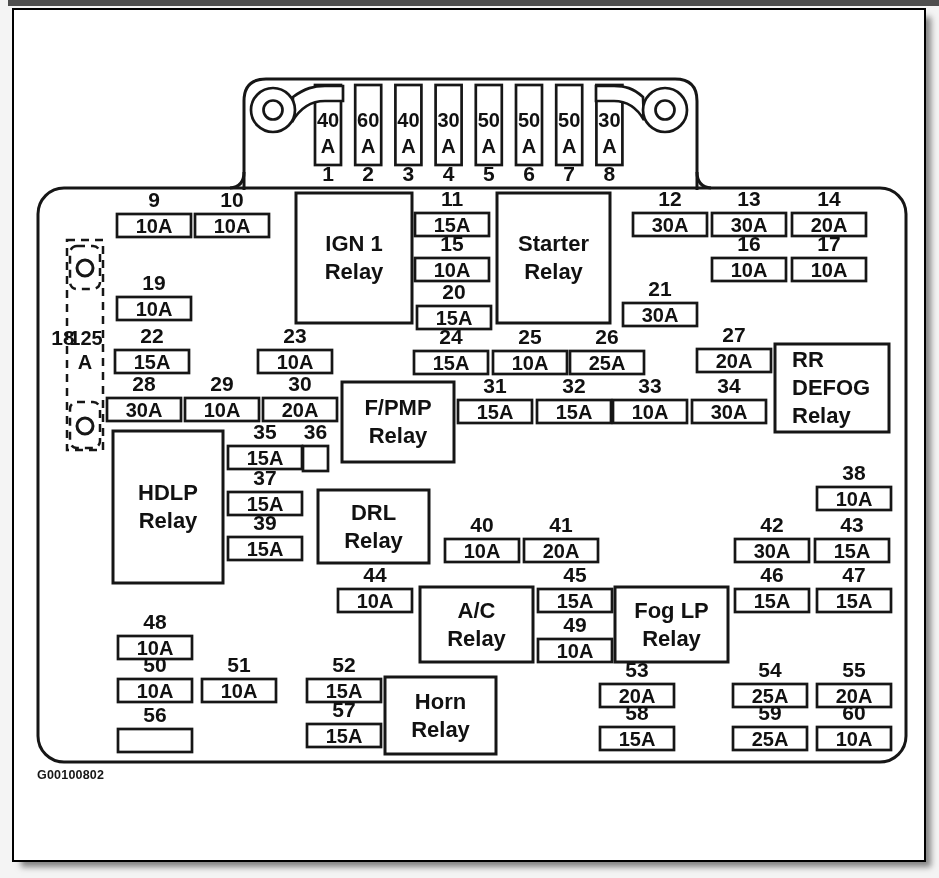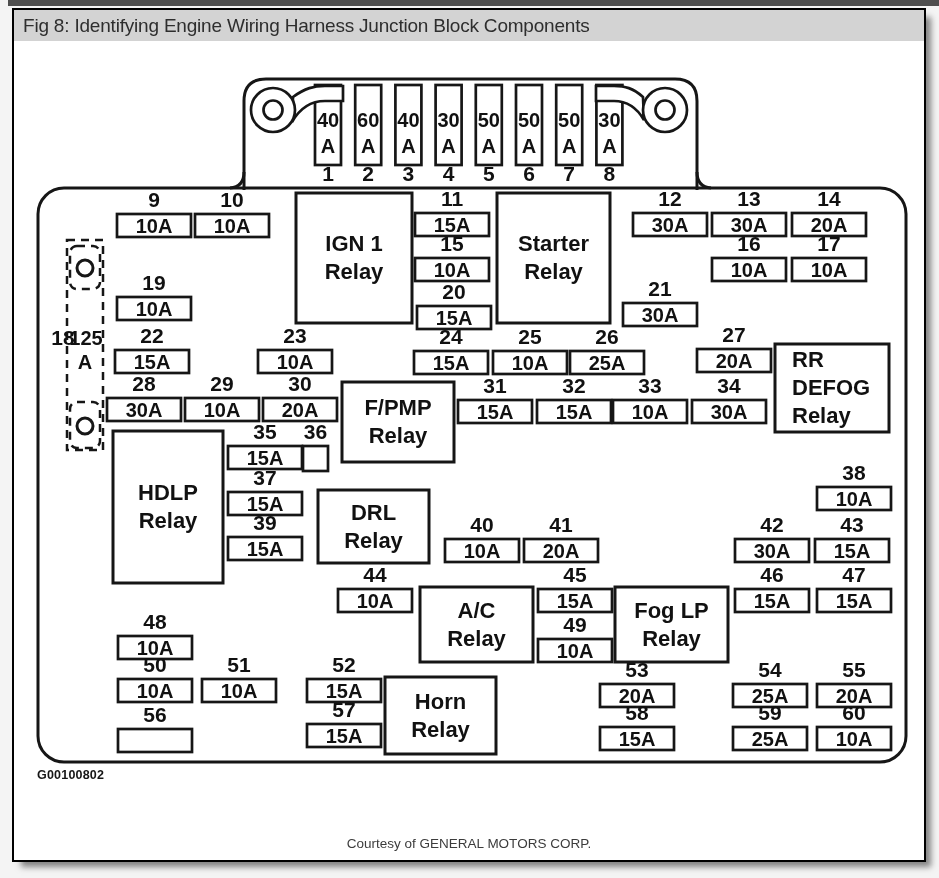--- a/index.html
+++ b/index.html
@@ -23,23 +23,20 @@
   .solidwhite{fill:#fff;stroke:#161616;stroke-width:2.7;}
   .dash{fill:none;stroke:#161616;stroke-width:2.5;stroke-dasharray:8 6;}
 </style>
 </head>
 <body>
 
 <div id="stage">
   <div id="top-strip"></div>
 
   <div id="page">
-    <div id="title-bar">
-      <span>Fig 8: Identifying Engine Wiring Harness Junction Block Components</span>
-    </div>
 
     <svg id="diagram-svg" viewBox="0 0 939 878" xmlns="http://www.w3.org/2000/svg">
 
       <path class="outline" d="M 244,190 L 244,101 Q 244,79 266,79 L 675,79 Q 697,79 697,101 L 697,190"></path>
       <path class="outline" d="M 230,188 Q 244,187 244,172"></path>
       <path class="outline" d="M 711,188 Q 697,187 697,172"></path>
 
       <rect class="outline" x="38" y="188" width="868" height="574" rx="26" ry="26"></rect>
 
       <g id="dyn">
@@ -406,15 +403,14 @@
         <path class="solidwhite" d="M 293,97 C 305,88 314,86 325,86 L 343,86 L 343,101 L 325,101 C 310,101 300,108 292,122 Z"></path>
         <path class="solidwhite" d="M 643,97 C 633,88 625,86 614,86 L 596,86 L 596,101 L 614,101 C 628,101 637,108 644,120 Z"></path>
         <circle class="solidwhite" cx="273" cy="110" r="22"></circle>
         <circle class="solidwhite" cx="273" cy="110" r="9.5"></circle>
         <circle class="solidwhite" cx="665" cy="110" r="22"></circle>
         <circle class="solidwhite" cx="665" cy="110" r="9.5"></circle>
       </g>
     </svg>
 
     <div id="figure-code">G00100802</div>
-    <div id="courtesy">Courtesy of GENERAL MOTORS CORP.</div>
   </div>
 </div>
 
 </body></html>

